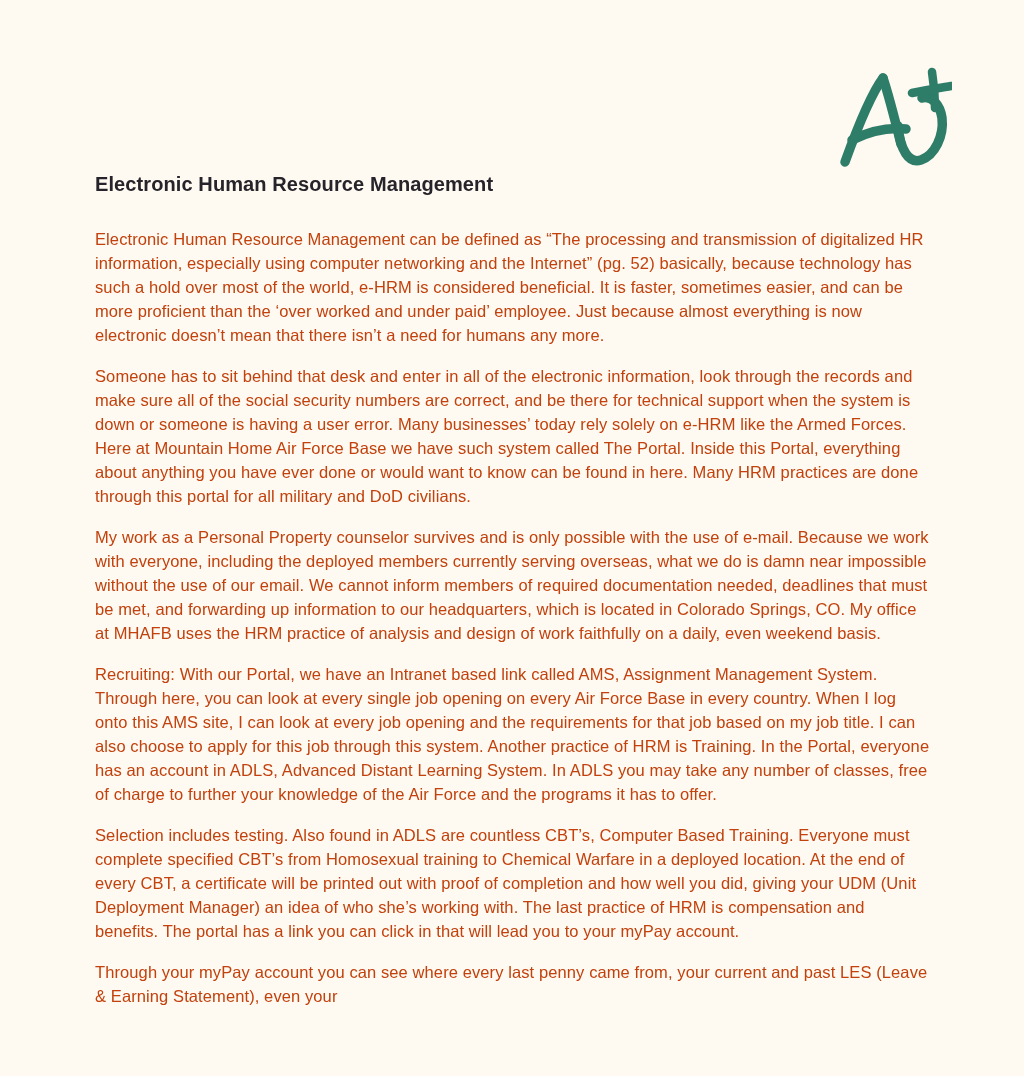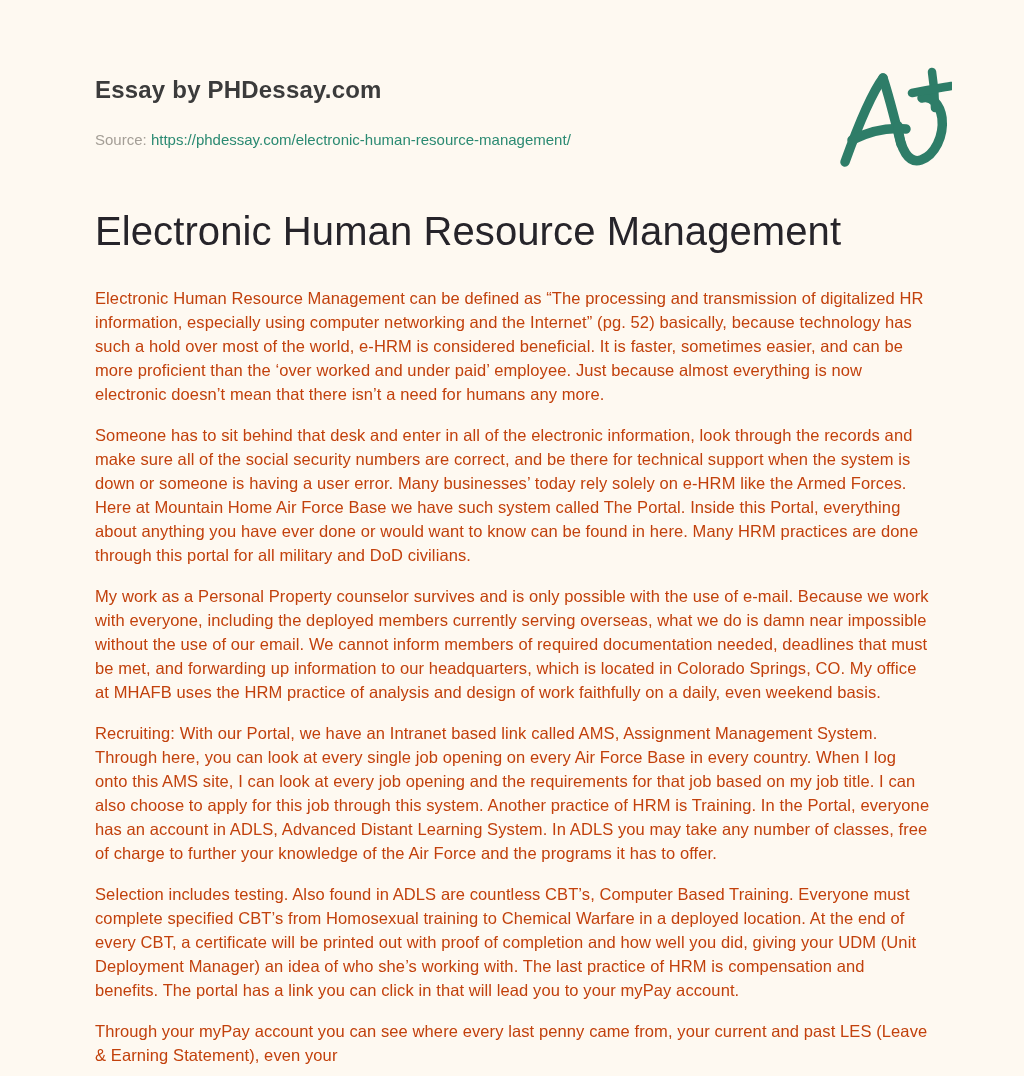--- a/index.html
+++ b/index.html
@@ -36,49 +36,44 @@
     text-decoration: none;
   }
   .logo {
     position: absolute;
     top: 64px;
     left: 838px;
     width: 114px;
     height: 106px;
   }
   .article-title {
-    margin-top: 56px;
-    font-size: 40px;
-    font-weight: 400;
+    margin-top: 96px;
+    font-size: 20px;
+    font-weight: 700;
     color: #26242A;
     letter-spacing: 0.1px;
     line-height: 1.25;
   }
   .article-body {
     margin-top: 30px;
   }
   .article-body p {
     font-size: 16.5px;
     line-height: 24px;
     color: #c2410c;
     margin-bottom: 17px;
     letter-spacing: 0.1px;
   }
 </style>
 </head>
 <body>
 
 <div class="page">
 
-  <div class="brand">Essay by PHDessay.com</div>
 
-  <div class="source-line">
-    <span>Source:</span>
-    <a href="#">https://phdessay.com/electronic-human-resource-management/</a>
-  </div>
 
   <div class="logo">
     <svg width="114" height="106" viewBox="0 0 114 106" fill="none" xmlns="http://www.w3.org/2000/svg">
 
       <path d="M7 98 C 20 62 33 30 45 14" stroke="#2E7D68" stroke-width="9.5" stroke-linecap="round" fill="none"></path>
 
       <path d="M45 14 C 51 32 57 56 63 80" stroke="#2E7D68" stroke-width="9.5" stroke-linecap="round" fill="none"></path>
 
       <path d="M14 76 C 34 66 50 63 68 65" stroke="#2E7D68" stroke-width="9.5" stroke-linecap="round" fill="none"></path>
 

